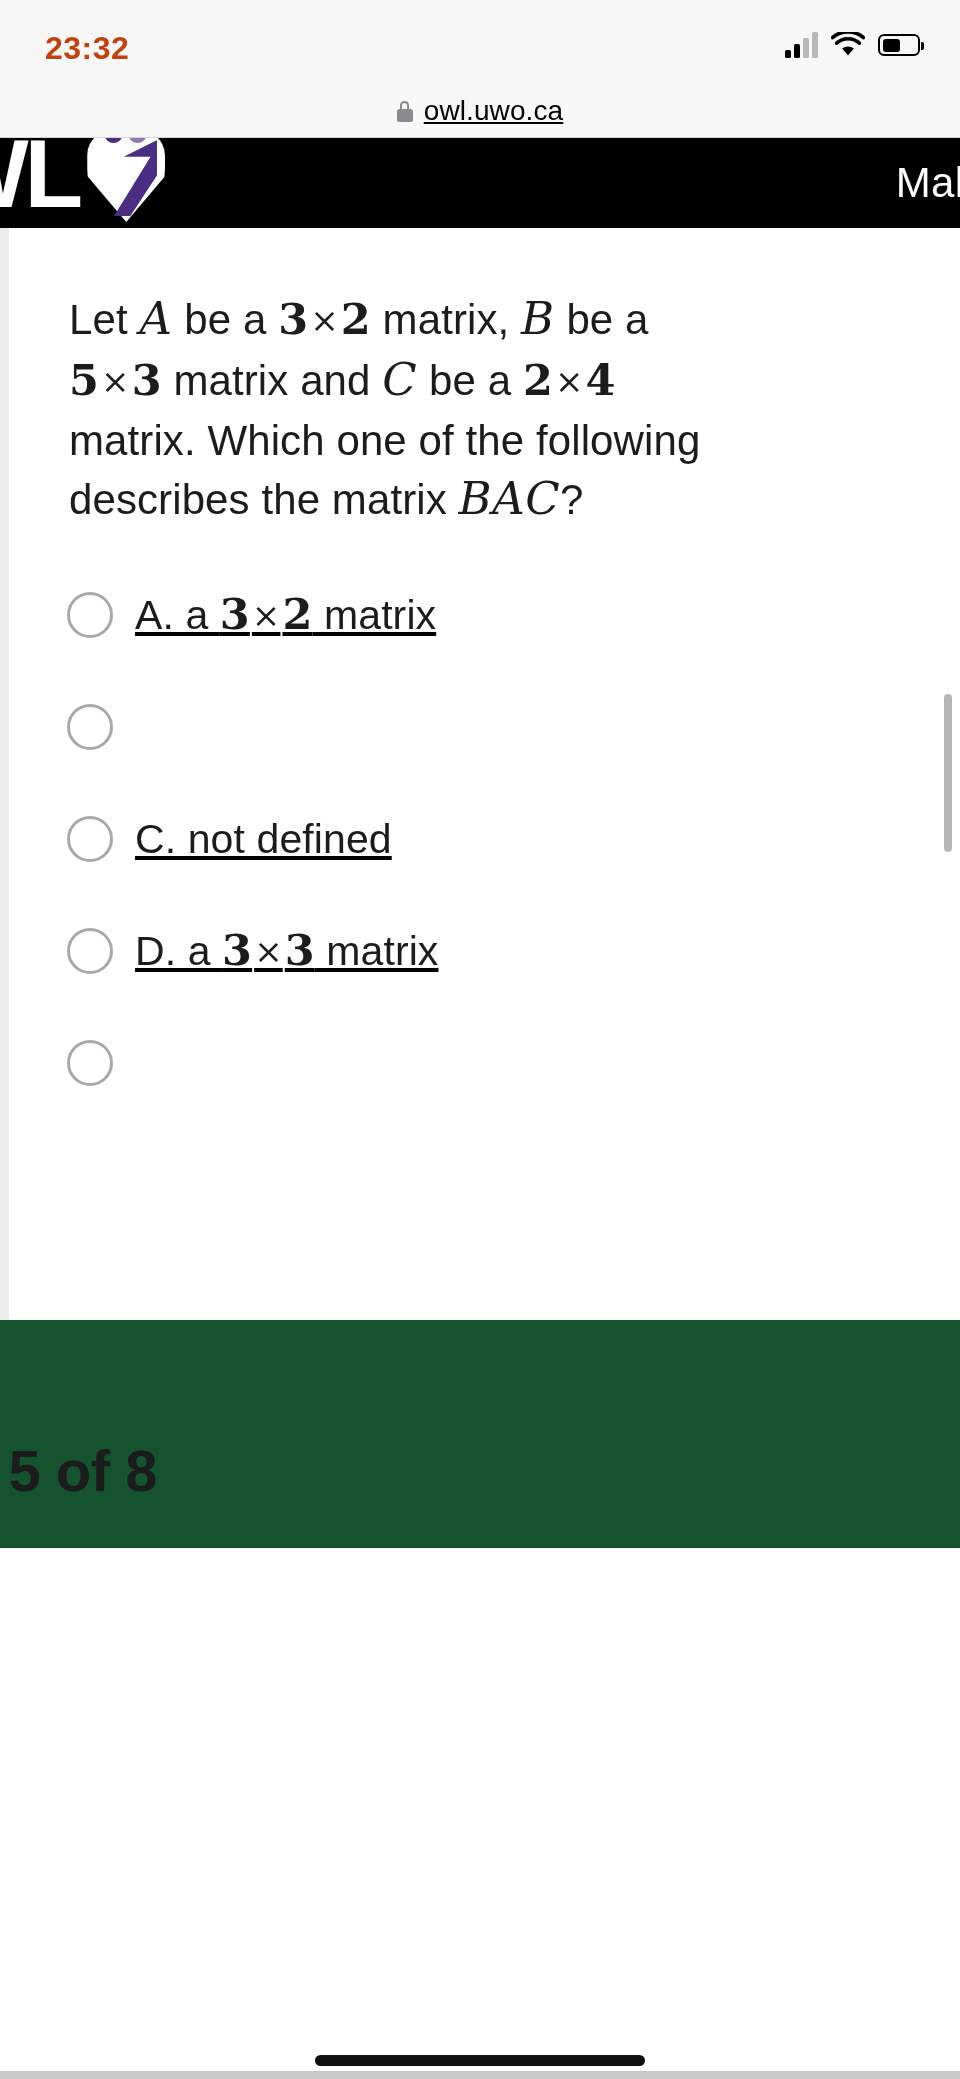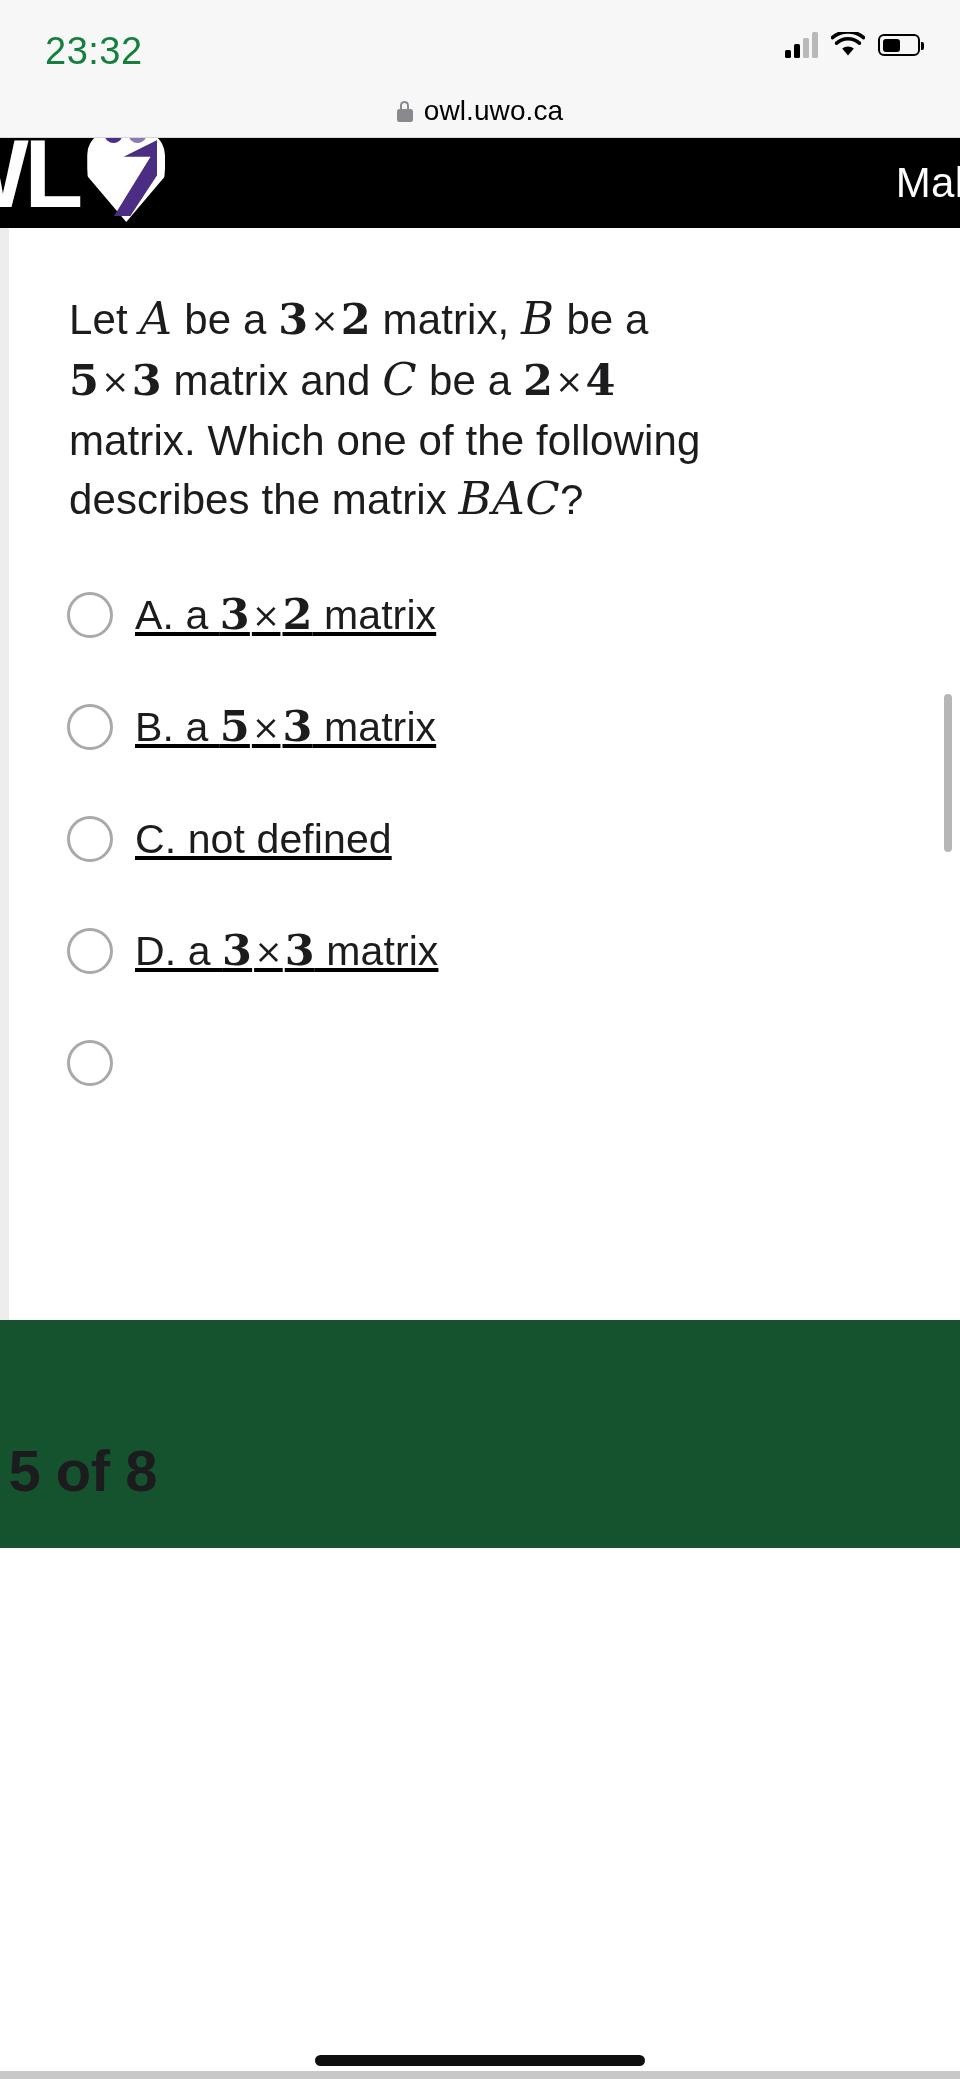--- a/index.html
+++ b/index.html
@@ -19,24 +19,24 @@
   
   .status-bar {
     position: absolute;
     left: 0; top: 0;
     width: 960px; height: 85px;
     background: #f7f7f7;
   }
   .status-time {
     position: absolute;
     left: 45px; top: 30px;
-    font-size: 38px;
-    font-weight: 400;
+    font-size: 32px;
+    font-weight: 700;
     letter-spacing: 0.5px;
-    color: #15803d;
+    color: #c2410c;
   }
   .status-right {
     position: absolute;
     right: 40px; top: 32px;
     display: flex;
     align-items: center;
     gap: 13px;
   }
   
   .sig {
@@ -102,20 +102,21 @@
   .lock-icon .body {
     position:absolute; left: 0; top: 8px;
     width: 16px; height: 13px;
     background:#8a8a8e;
     border-radius: 2.5px;
   }
   .url-text {
     font-size: 28px;
     color: #000;
     letter-spacing: 0.1px;
+    text-decoration: underline;
   }
 
   
   .site-header {
     position: absolute;
     left: 0; top: 138px;
     width: 960px; height: 90px;
     background: #000000;
     overflow: hidden;
   }
@@ -370,21 +371,20 @@
 
     <div class="question-block"><span>Let </span><span class="mathvar">A</span><span> be a </span><span class="mathnum">3</span><span class="mathop">×</span><span class="mathnum">2</span><span> matrix, </span><span class="mathvar">B</span><span> be a </span><span class="mathnum">5</span><span class="mathop">×</span><span class="mathnum">3</span><span> matrix and </span><span class="mathvar">C</span><span> be a </span><span class="mathnum">2</span><span class="mathop">×</span><span class="mathnum">4</span><span> matrix. Which one of the following describes the matrix </span><span class="mathvar">BAC</span><span>?</span></div>
 
     <div class="options">
       <div class="option-row">
         <span class="radio"></span>
         <span class="option-label"><span>A. a </span><span class="mathnum">3</span><span class="mathop">×</span><span class="mathnum">2</span><span> matrix</span></span>
       </div>
       <div class="option-row">
         <span class="radio"></span>
-        <span class="option-label"><span>B. a </span><span class="mathnum">5</span><span class="mathop">×</span><span class="mathnum">3</span><span> matrix</span></span>
       </div>
       <div class="option-row">
         <span class="radio"></span>
         <span class="option-label"><span>C. not defined</span></span>
       </div>
       <div class="option-row">
         <span class="radio"></span>
         <span class="option-label"><span>D. a </span><span class="mathnum">3</span><span class="mathop">×</span><span class="mathnum">3</span><span> matrix</span></span>
       </div>
       <div class="option-row">

